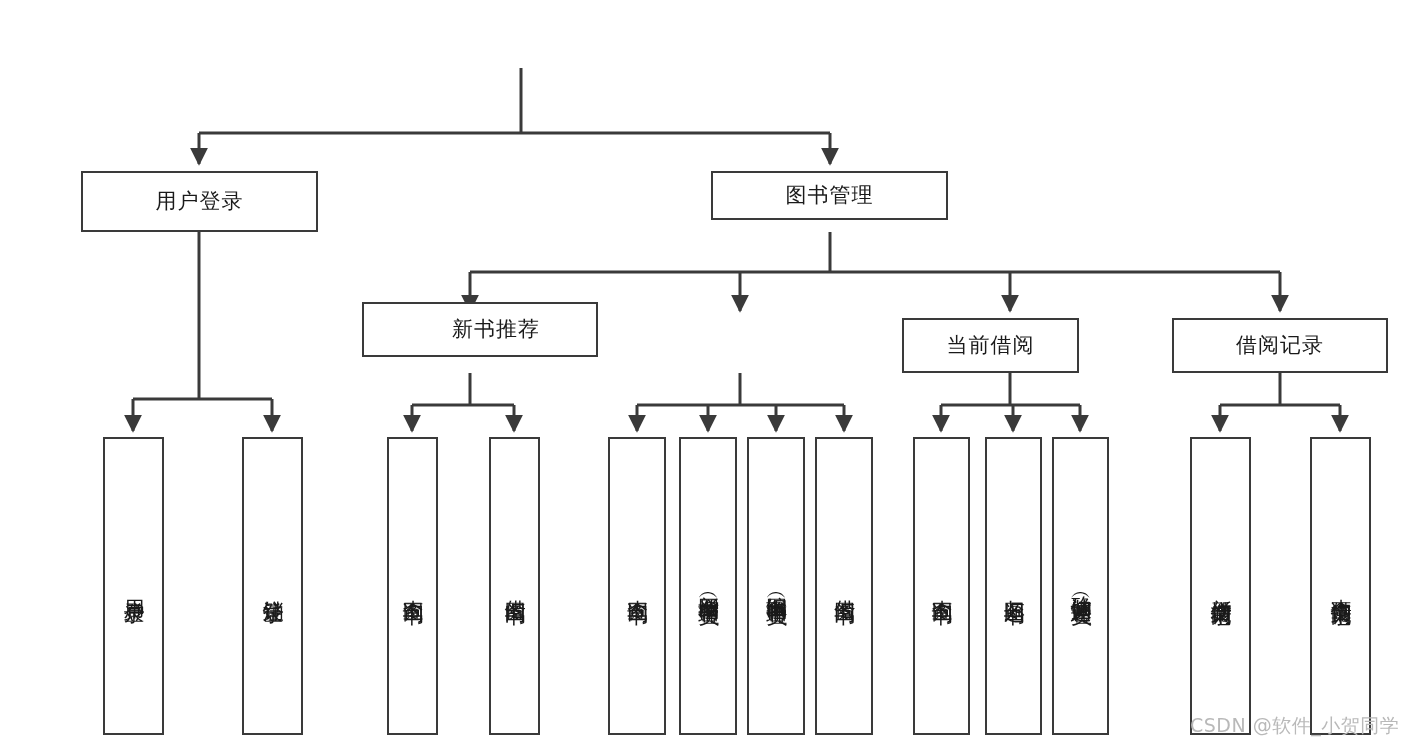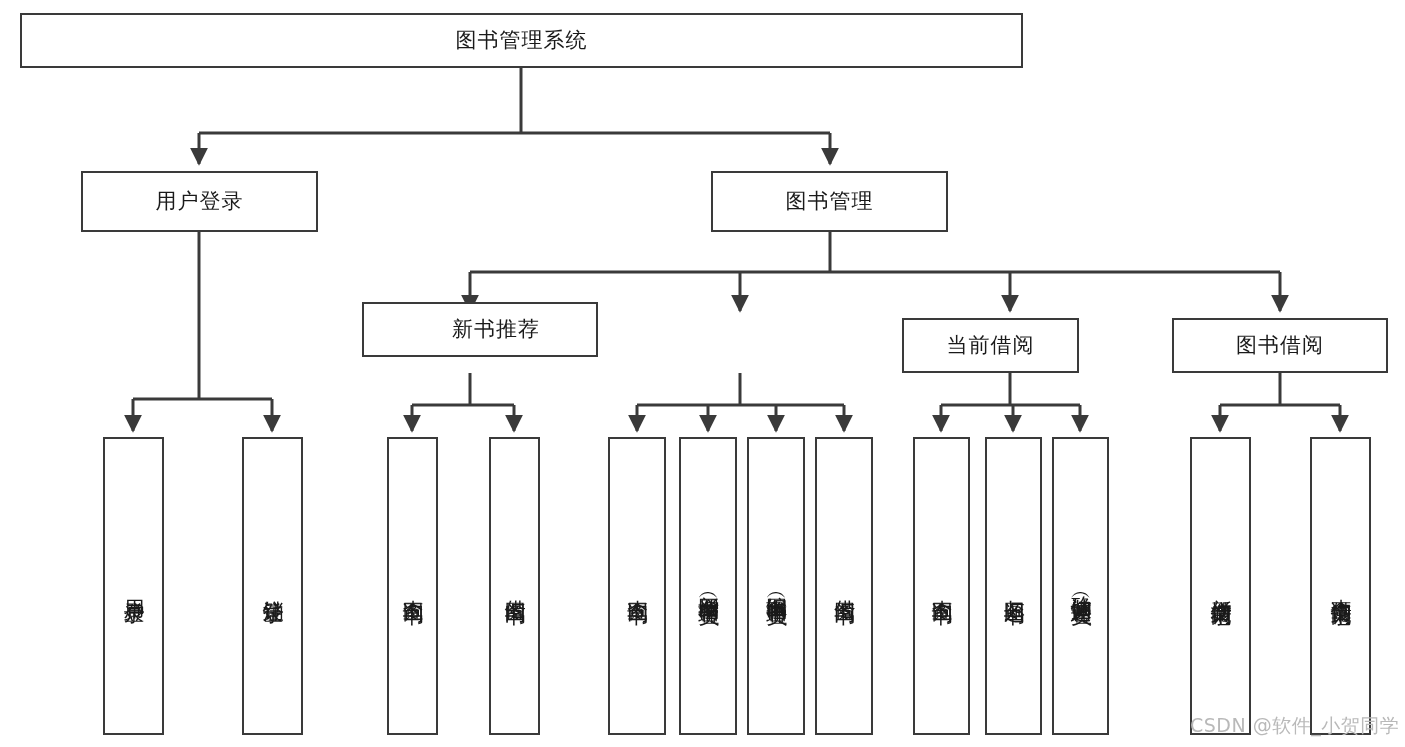--- a/index.html
+++ b/index.html
@@ -115,39 +115,36 @@
       <path d="M 1013 405 L 1013 431" marker-end="url(#arrow)"></path>
       <path d="M 1080 405 L 1080 431" marker-end="url(#arrow)"></path>
 
       <path d="M 1280 373 L 1280 405"></path>
       <path d="M 1220 405 L 1340 405"></path>
       <path d="M 1220 405 L 1220 431" marker-end="url(#arrow)"></path>
       <path d="M 1340 405 L 1340 431" marker-end="url(#arrow)"></path>
     </g>
   </svg>
 
-  <div class="node horiz" style="left:20px; top:13px; width:1003px; height:55px;">
-    <span>图书管理系统</span>
-  </div>
 
   <div class="node horiz" style="left:81px; top:171px; width:237px; height:61px;">
     <span>用户登录</span>
   </div>
-  <div class="node horiz" style="left:711px; top:171px; width:237px; height:61px;">
+  <div class="node horiz" style="left:711px; top:171px; width:237px; height:49px;">
     <span>图书管理</span>
   </div>
 
   <div class="node horiz" style="left:362px; top:302px; width:236px; height:55px;padding-left:32px;">
     <span>新书推荐</span>
   </div>
   <div class="node horiz" style="left:902px; top:318px; width:177px; height:55px;">
     <span>当前借阅</span>
   </div>
   <div class="node horiz" style="left:1172px; top:318px; width:216px; height:55px;">
-    <span>图书借阅</span>
+    <span>借阅记录</span>
   </div>
 
   <div class="node vert" style="left:103px; top:437px; width:61px; height:298px;">
     <span class="vlabel">用户登录</span>
   </div>
   <div class="node vert" style="left:242px; top:437px; width:61px; height:298px;">
     <span class="vlabel">注销登录</span>
   </div>
 
   <div class="node vert" style="left:387px; top:437px; width:51px; height:298px;">

